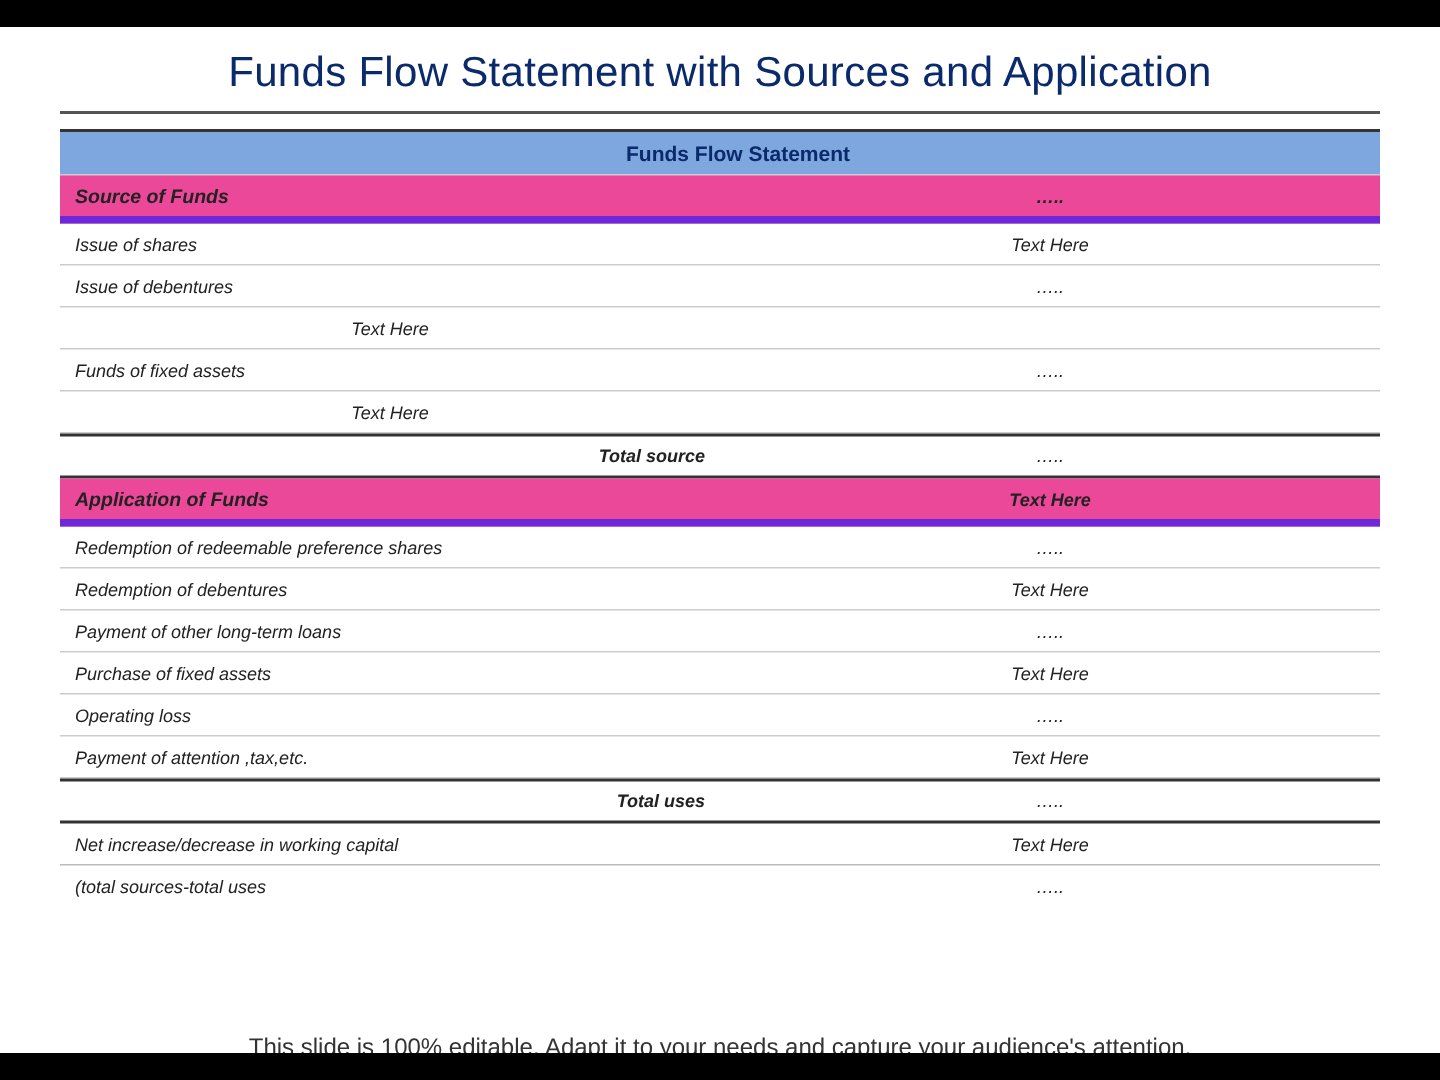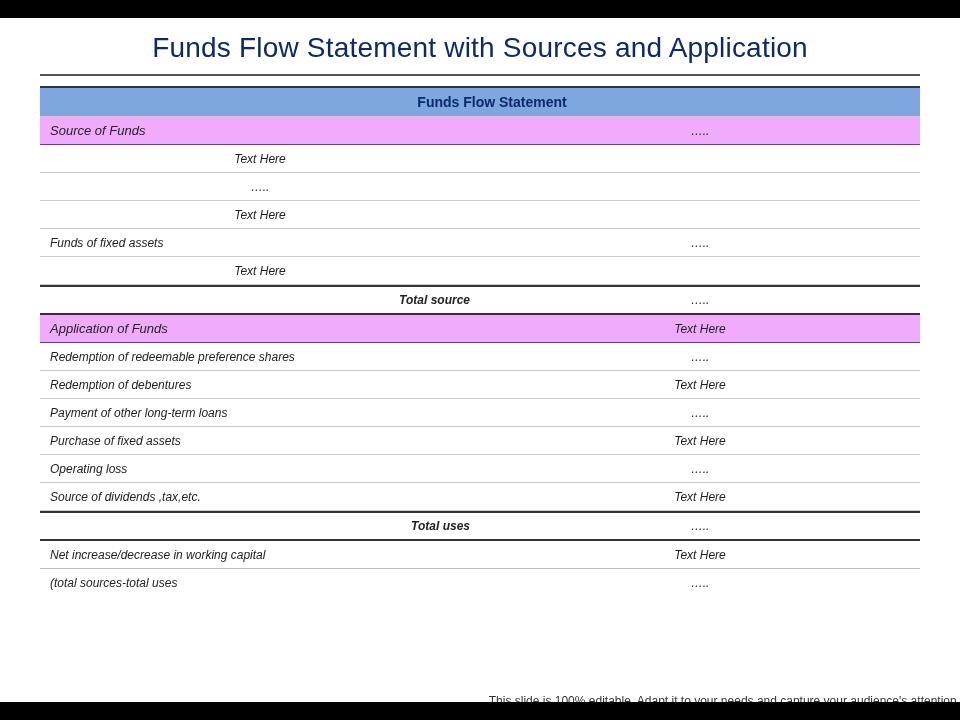--- a/index.html
+++ b/index.html
@@ -11,25 +11,25 @@
     font-size: 28px; color: #0a2a6b; text-align: center;
     padding: 14px 40px 6px 40px; font-weight: 400; letter-spacing: 0.2px;
   }
   .underline { height: 2px; background: #555; margin: 4px 40px 10px 40px; }
   .table { margin: 0 40px; border-top: 2px solid #333; font-size: 12px; color: #222; }
   .row { display: flex; border-bottom: 1px solid #ccc; min-height: 28px; align-items: center; }
   .cell-l { width: 50%; padding: 6px 10px; font-style: italic; }
   .cell-r { width: 50%; padding: 6px 10px; text-align: center; font-style: italic; }
   .header-blue { background: #7ea6df; color: #0a2a6b; font-weight: bold; justify-content: center; font-style: normal; }
   .header-blue .cell-full { text-align: center; width: 100%; padding: 6px; font-size: 14px; margin-left: 24px; }
-  .section { background: #f0abfc; font-weight: normal; font-style: italic; border-bottom: 1px solid #6d28d9; }
+  .section { background: #ec4899; font-weight: bold; font-style: italic; border-bottom: 5px solid #6d28d9; }
   .section .cell-l { font-size: 13px; }
   .total { border-top: 2px solid #333; border-bottom: 2px solid #333; }
   .total .cell-l { text-align: right; font-weight: bold; }
-  .footer-note { position: absolute; bottom: 6px; left: 0; right: 0; text-align: right; font-size: 12px; color: #333; }
+  .footer-note { position: absolute; bottom: 6px; left: 0; right: 0; text-align: center; font-size: 16px; color: #333; }
   .divider-row { border-bottom: 1px solid #bbb; }
 </style>
 </head>
 <body>
 
 <div class="topbar"></div>
 
 <div class="slide">
 
   <div class="title">Funds Flow Statement with Sources and Application</div>
@@ -39,23 +39,25 @@
 
     <div class="row header-blue">
       <div class="cell-full">Funds Flow Statement</div>
     </div>
 
     <div class="row section">
       <div class="cell-l">Source of Funds</div>
       <div class="cell-r">…..</div>
     </div>
     <div class="row">
+      <div class="cell-l">Issue of shares</div>
       <div class="cell-r">Text Here</div>
     </div>
     <div class="row">
+      <div class="cell-l">Issue of debentures</div>
       <div class="cell-r">…..</div>
     </div>
     <div class="row">
       <div class="cell-r">Text Here</div>
     </div>
     <div class="row">
       <div class="cell-l">Funds of fixed assets</div>
       <div class="cell-r">…..</div>
     </div>
     <div class="row">
@@ -84,21 +86,21 @@
     </div>
     <div class="row">
       <div class="cell-l">Purchase of fixed assets</div>
       <div class="cell-r">Text Here</div>
     </div>
     <div class="row">
       <div class="cell-l">Operating loss</div>
       <div class="cell-r">…..</div>
     </div>
     <div class="row">
-      <div class="cell-l">Source of dividends ,tax,etc.</div>
+      <div class="cell-l">Payment of attention ,tax,etc.</div>
       <div class="cell-r">Text Here</div>
     </div>
     <div class="row total">
       <div class="cell-l">Total uses</div>
       <div class="cell-r">…..</div>
     </div>
 
     <div class="row divider-row">
       <div class="cell-l">Net increase/decrease in working capital</div>
       <div class="cell-r">Text Here</div>

